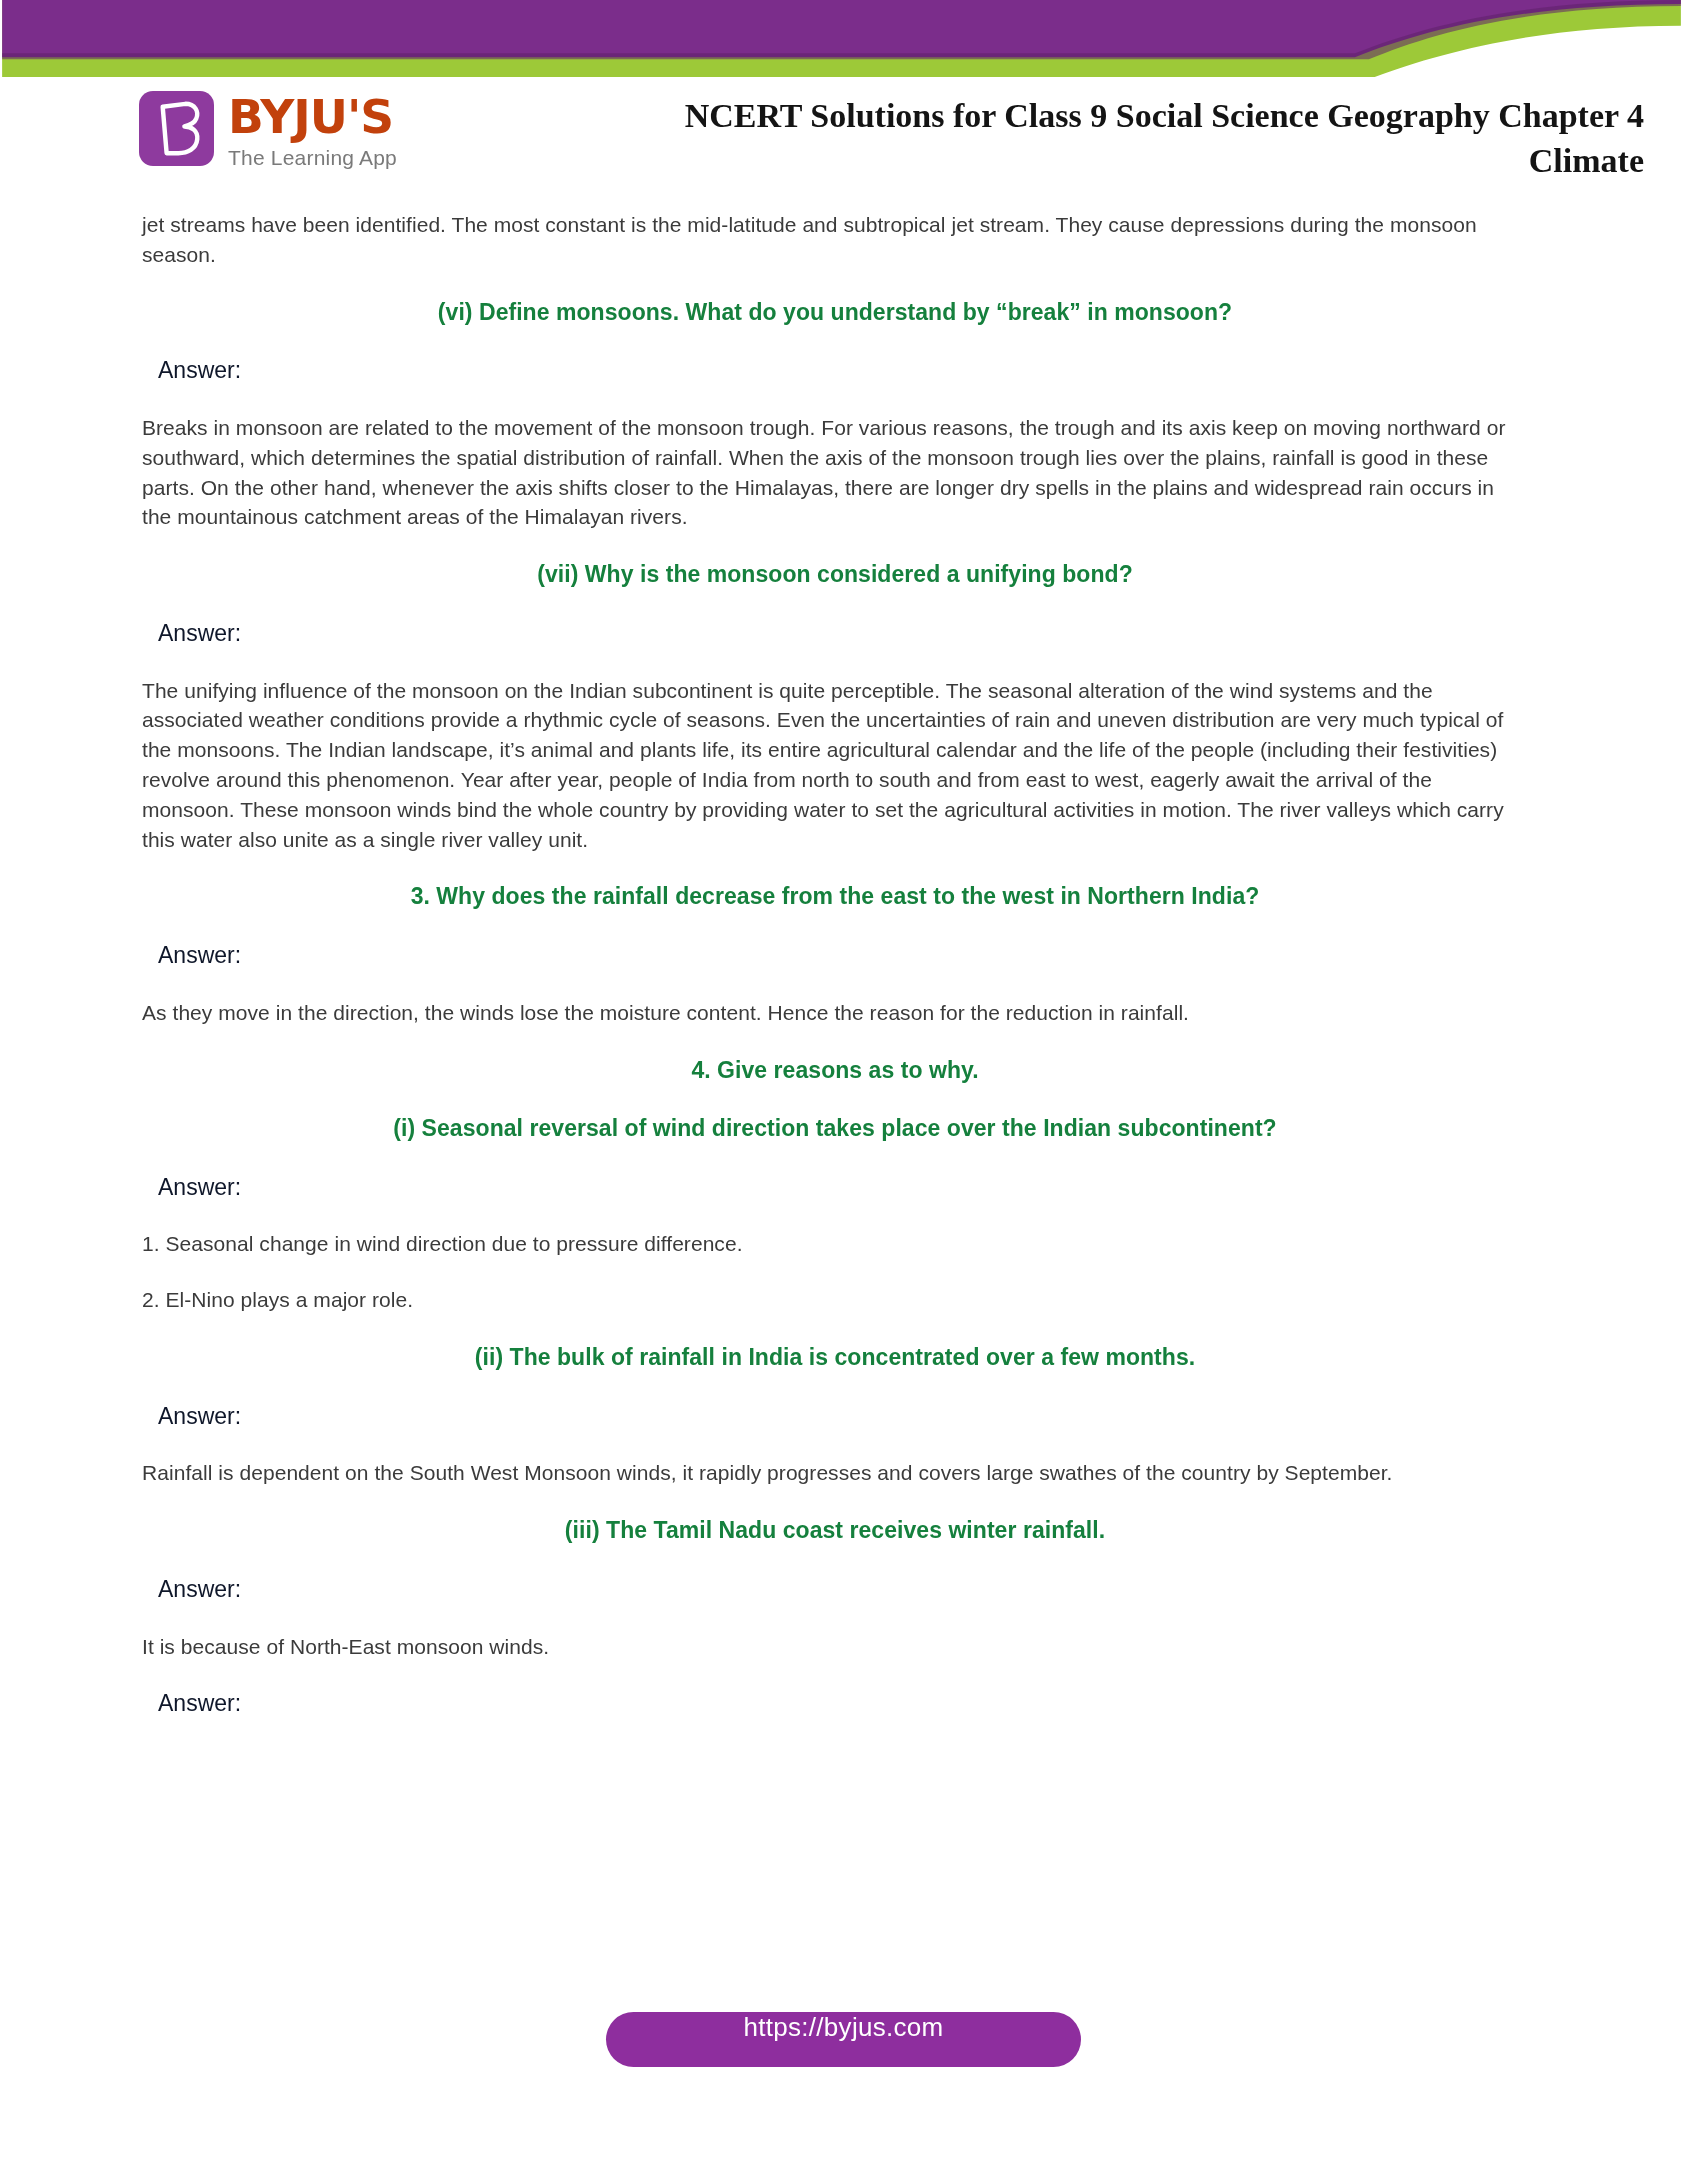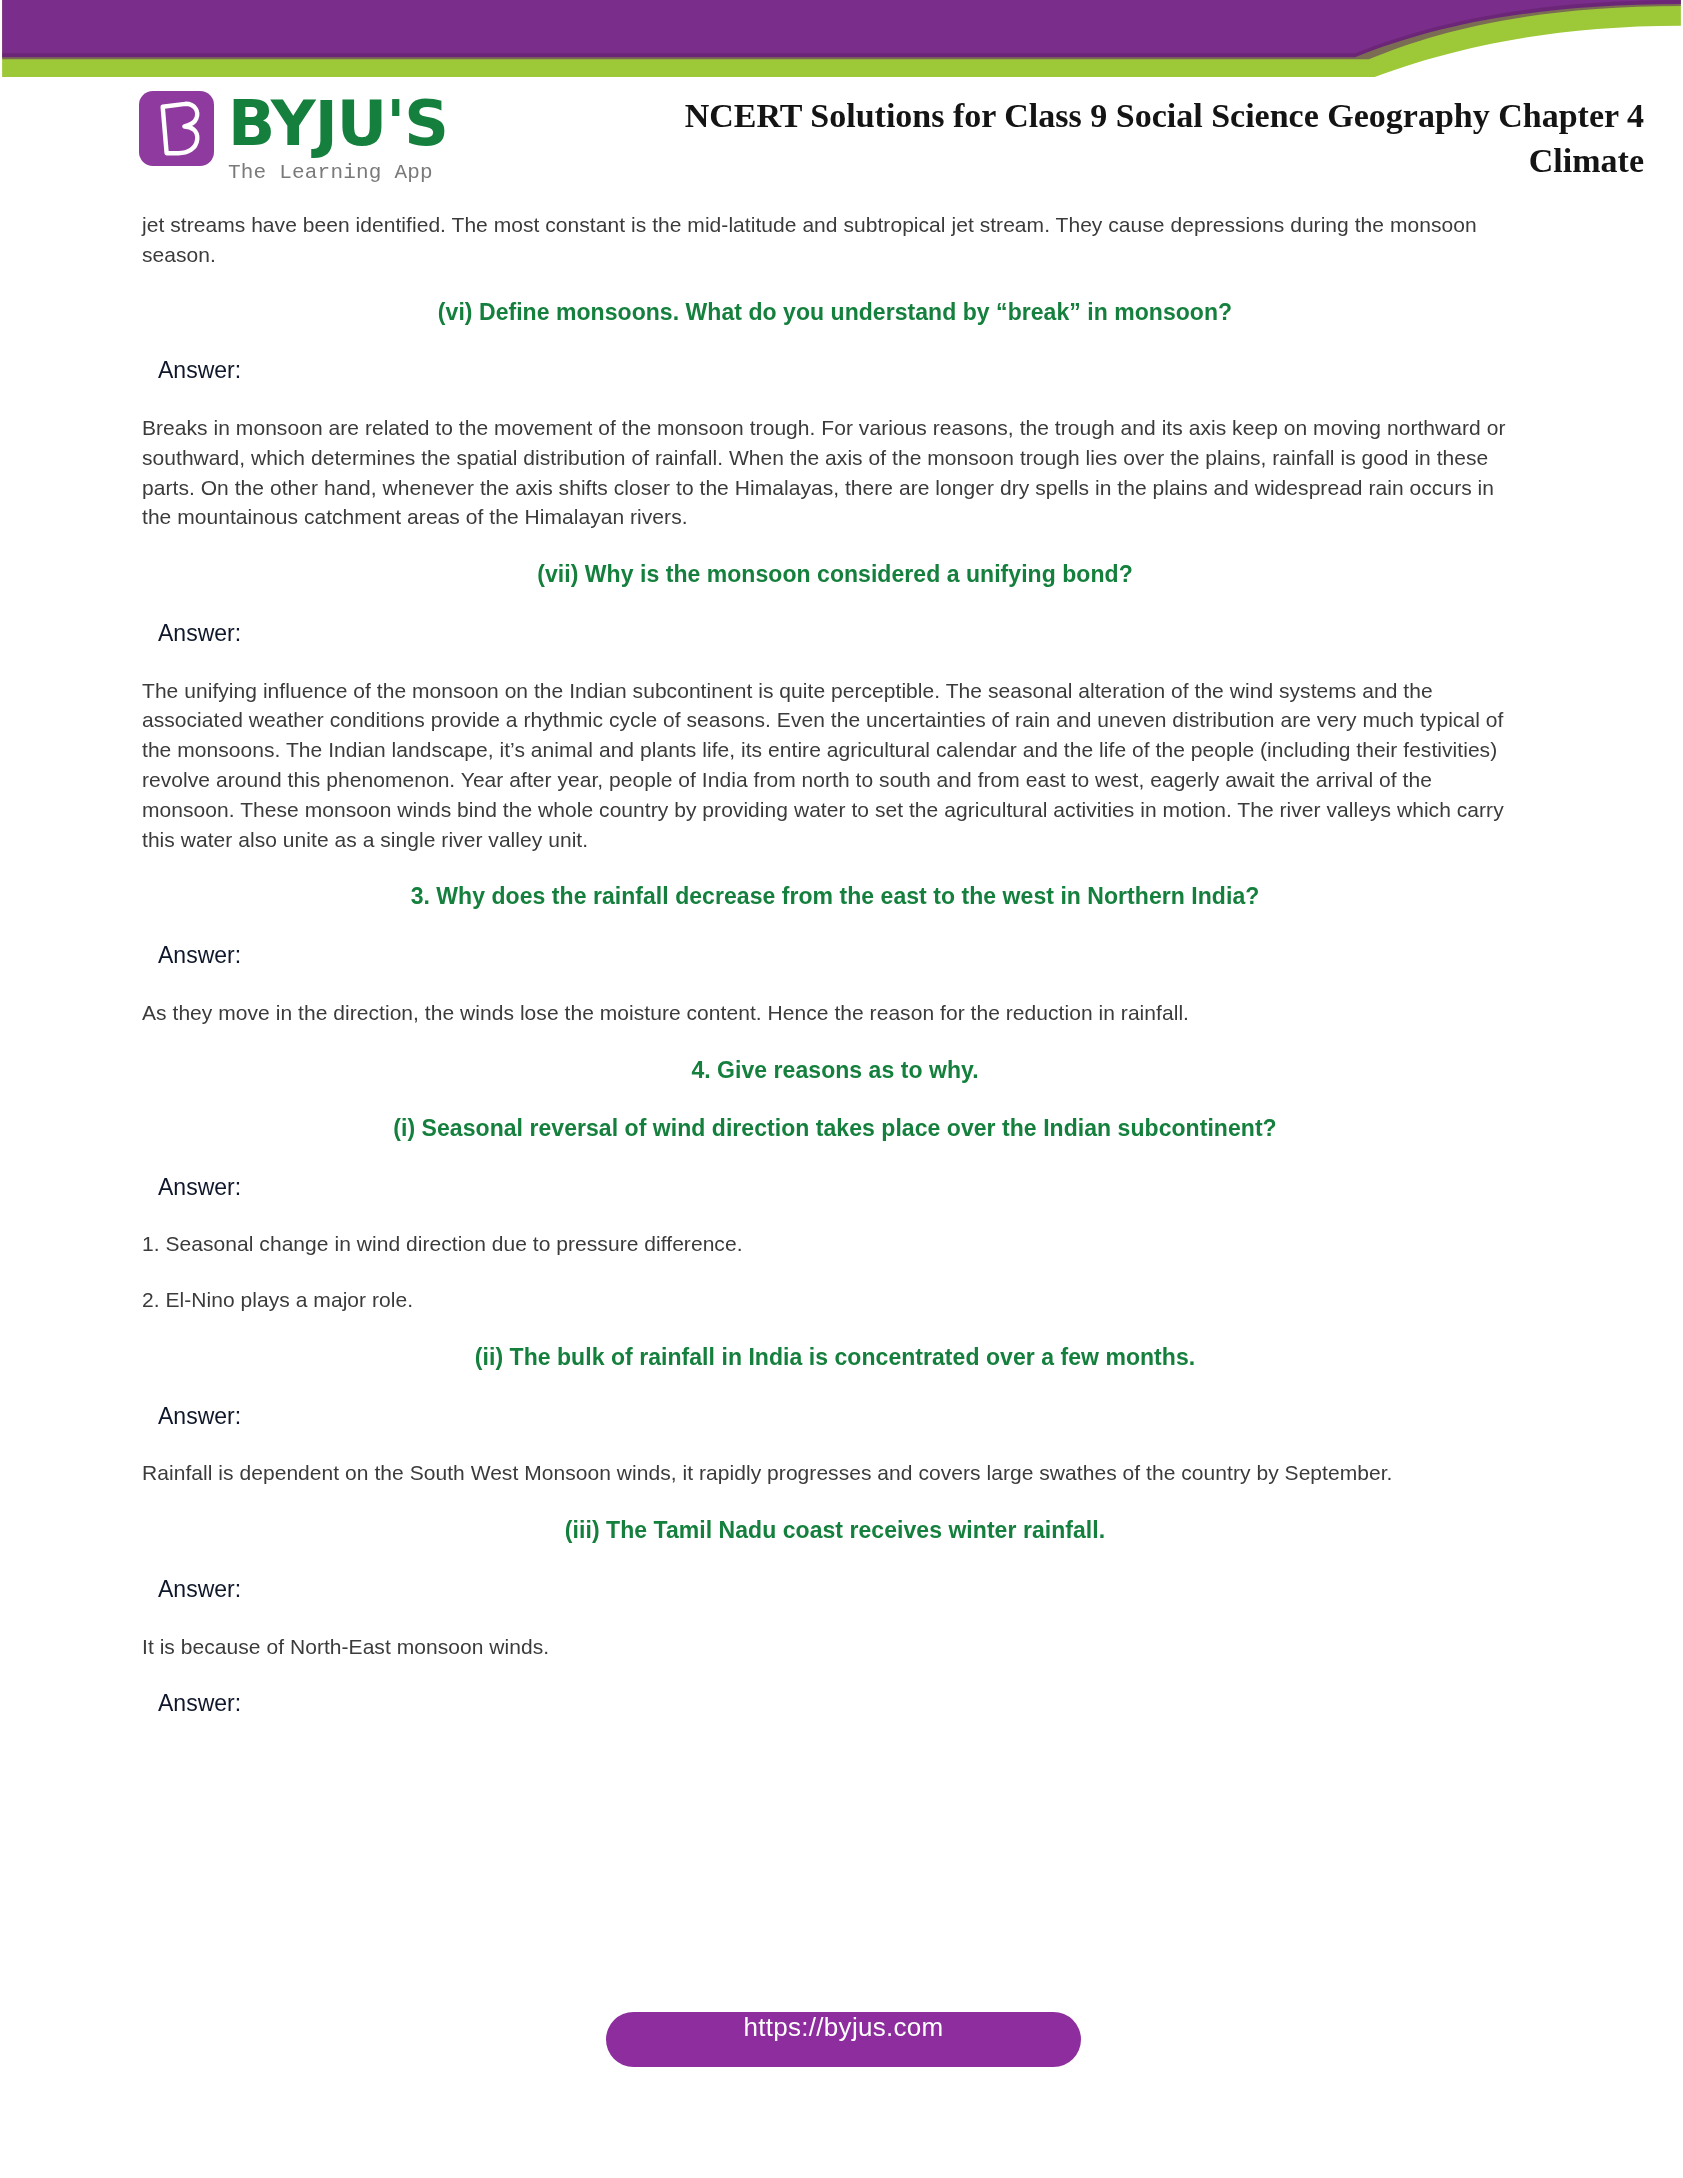--- a/index.html
+++ b/index.html
@@ -46,27 +46,27 @@
     left: 0; top: 0;
     width: 75px; height: 75px;
   }
   .logo-text {
     margin-left: 14px;
     padding-top: 2px;
   }
   .logo-word {
     font-family: "DejaVu Sans", sans-serif;
     font-weight: bold;
-    font-size: 62px;
+    font-size: 47px;
     letter-spacing: -1px;
-    color: #15803d;
+    color: #c2410c;
     line-height: 1.0;
   }
   .logo-tag {
-    font-family: Liberation Mono, monospace;
+    font-family: Liberation Sans, sans-serif;
     font-size: 21px;
     color: #7a7a7a;
     margin-top: 6px;
     letter-spacing: 0.2px;
   }
 
   
   .page-title {
     position: absolute;
     left: 525px;

